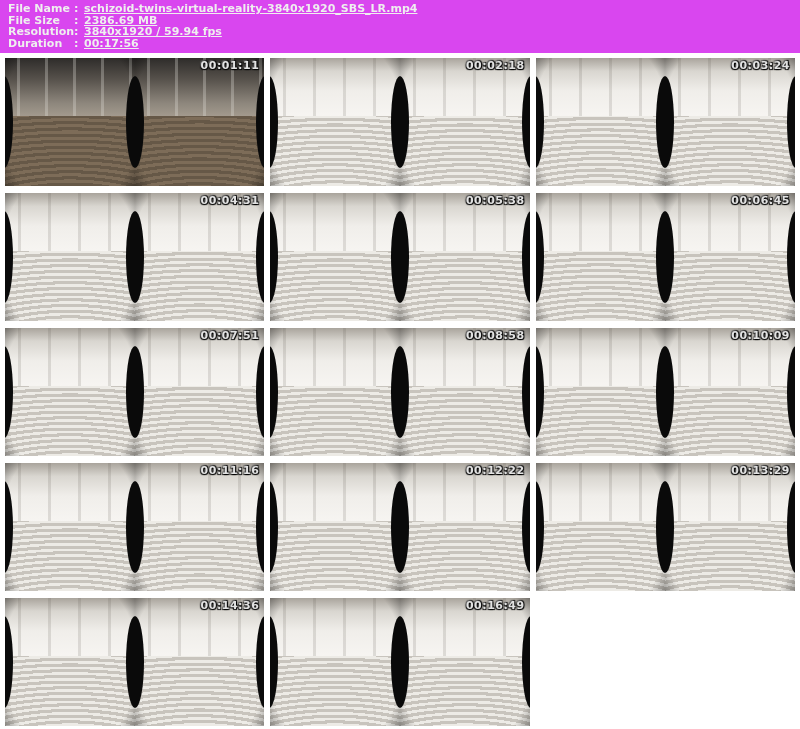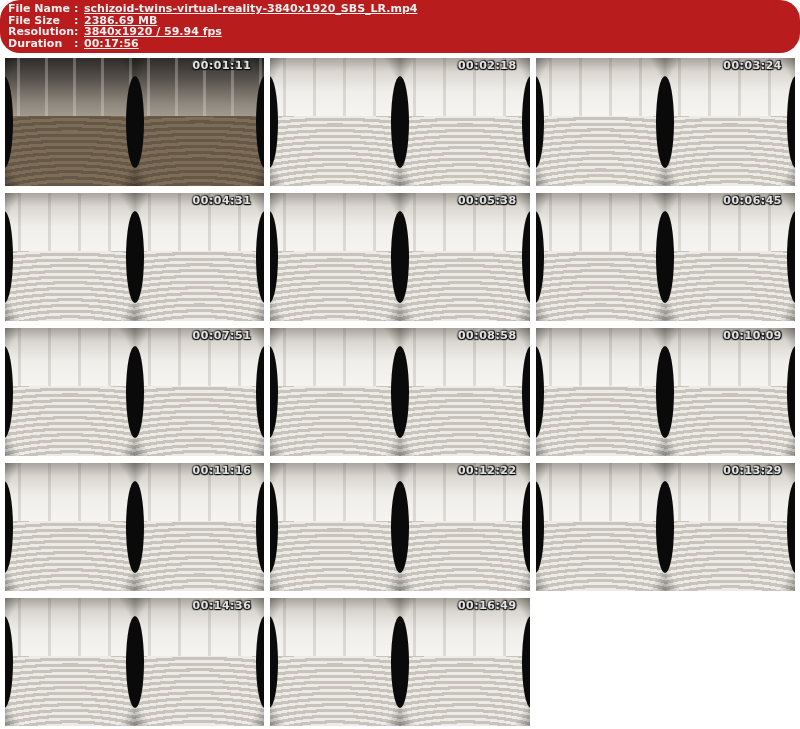--- a/index.html
+++ b/index.html
@@ -85,32 +85,32 @@
   .lens{
     position:absolute;top:14%;height:72%;width:18px;
     background:#0a0a0a;
     border-radius:50% / 50%;
   }
   .lens.center{left:50%;transform:translateX(-50%);}
   .lens.edge-left{left:-10px;}
   .lens.edge-right{right:-10px;}
   
   .timestamp{
-    position:absolute;top:1px;right:13px;
+    position:absolute;top:1px;right:5px;
     font-size:11px;font-weight:bold;
     color:#e2e2e2;
     text-shadow:1px 1px 1px #000,-1px -1px 1px rgba(90,90,90,0.9),1px -1px 1px #111,-1px 1px 1px #111;
     letter-spacing:0.5px;
     z-index:5;
   }
 </style>
 </head>
 <body>
 
-<div class="meta-header" style="background: #b91c1c; color: rgb(239, 239, 239); border-radius: 20px;">
+<div class="meta-header" style="background: #d946ef; color: rgb(239, 239, 239);">
   <div class="meta-row">
     <span class="meta-label">File Name</span>
       <span class="meta-sep">:</span>
       <span class="meta-value">schizoid-twins-virtual-reality-3840x1920_SBS_LR.mp4</span>
   </div>
   <div class="meta-row">
     <span class="meta-label">File Size</span>
       <span class="meta-sep">:</span>
       <span class="meta-value">2386.69 MB</span>
   </div>

